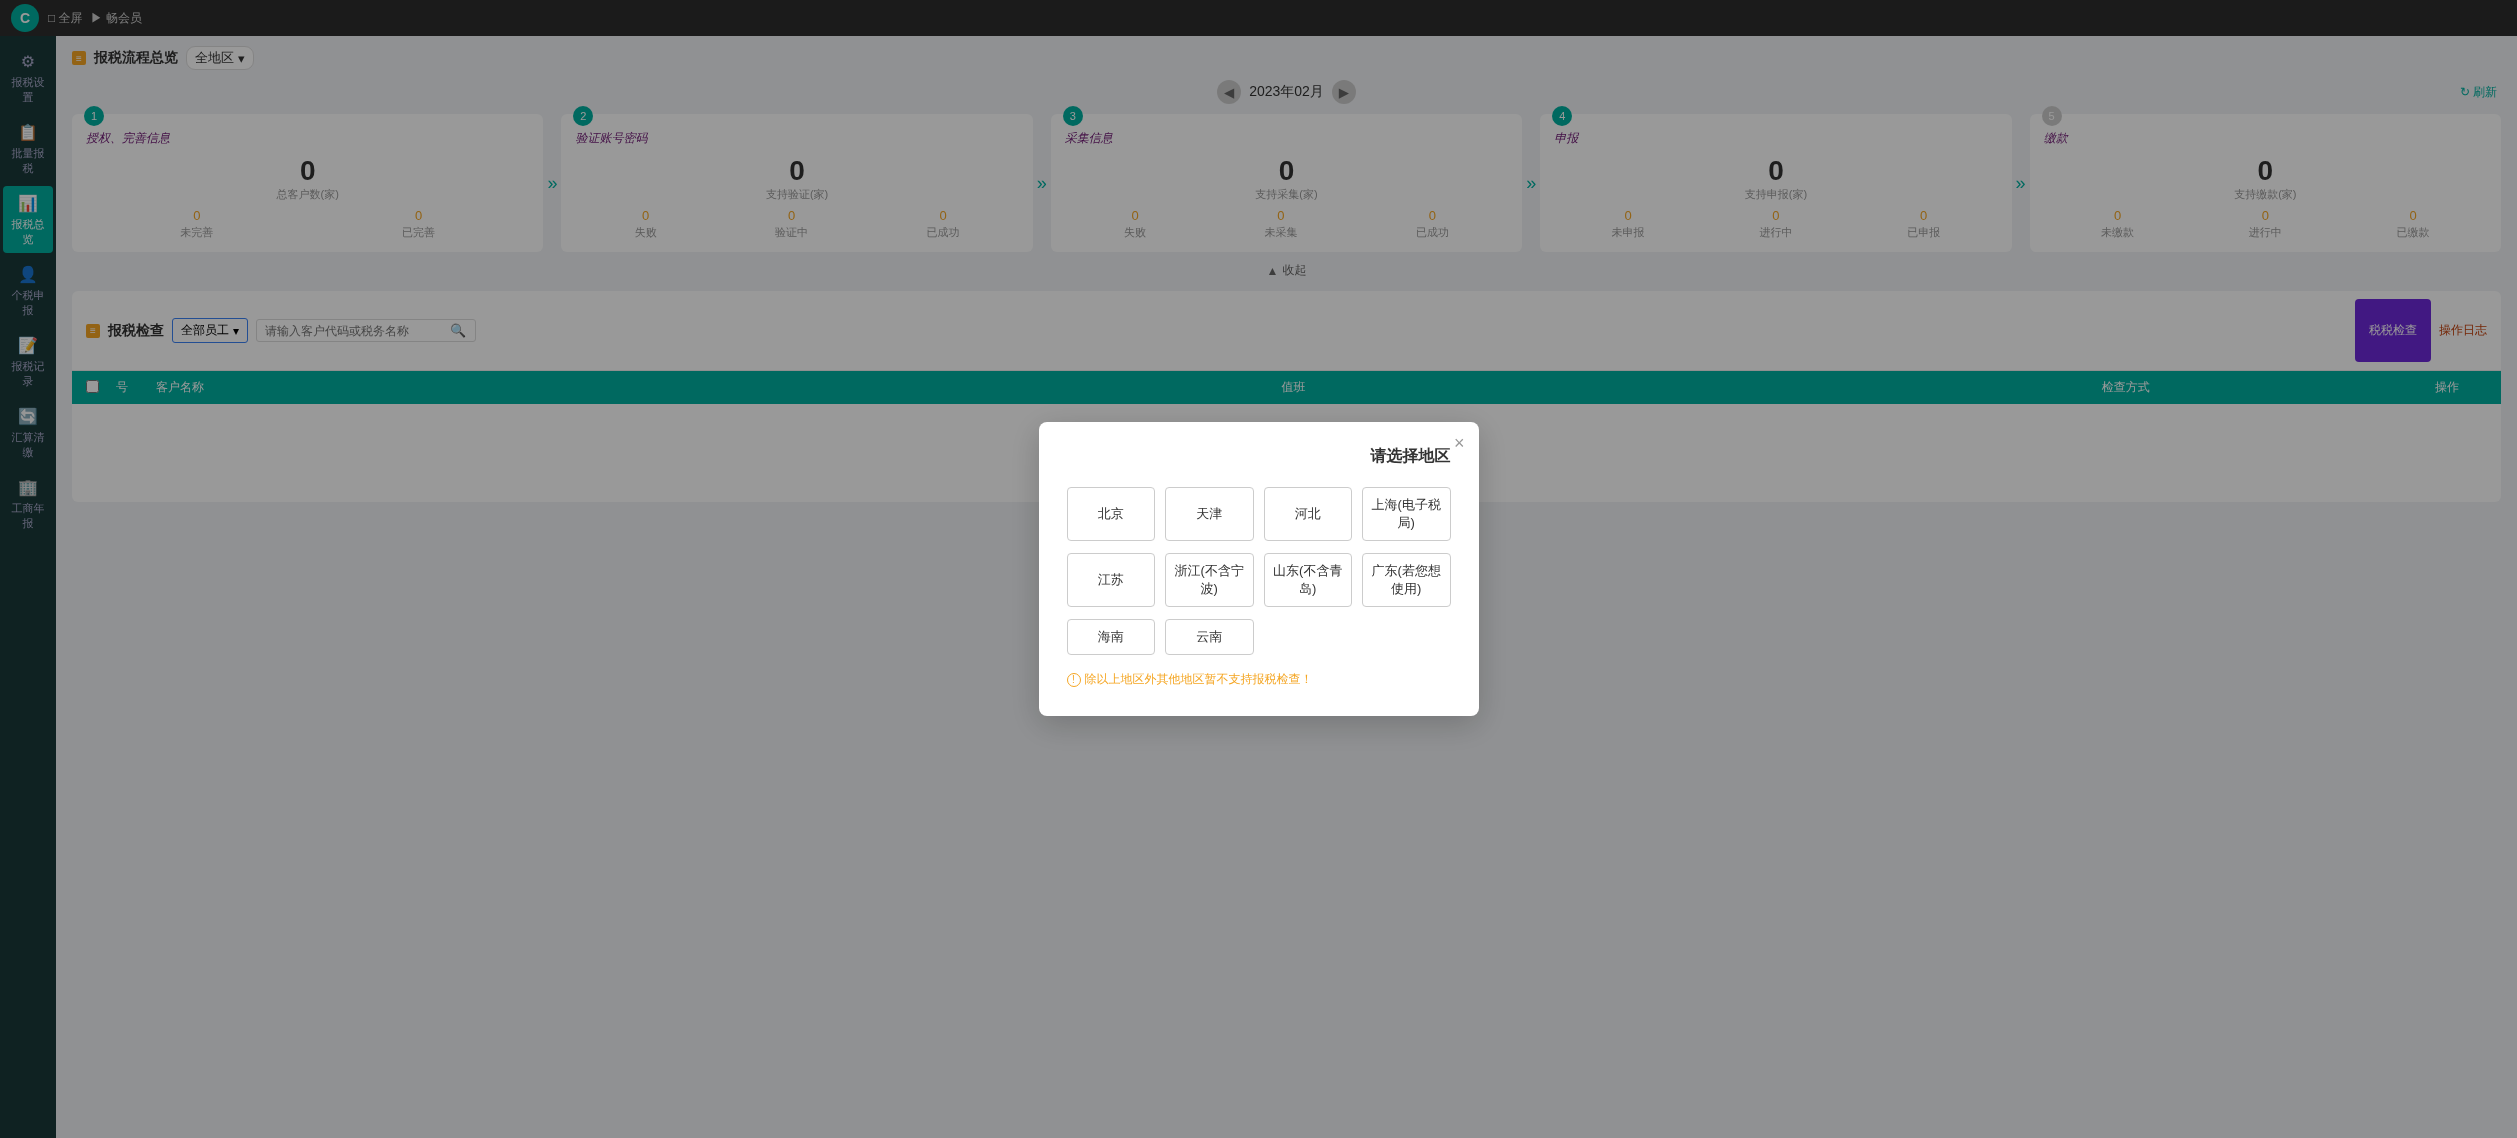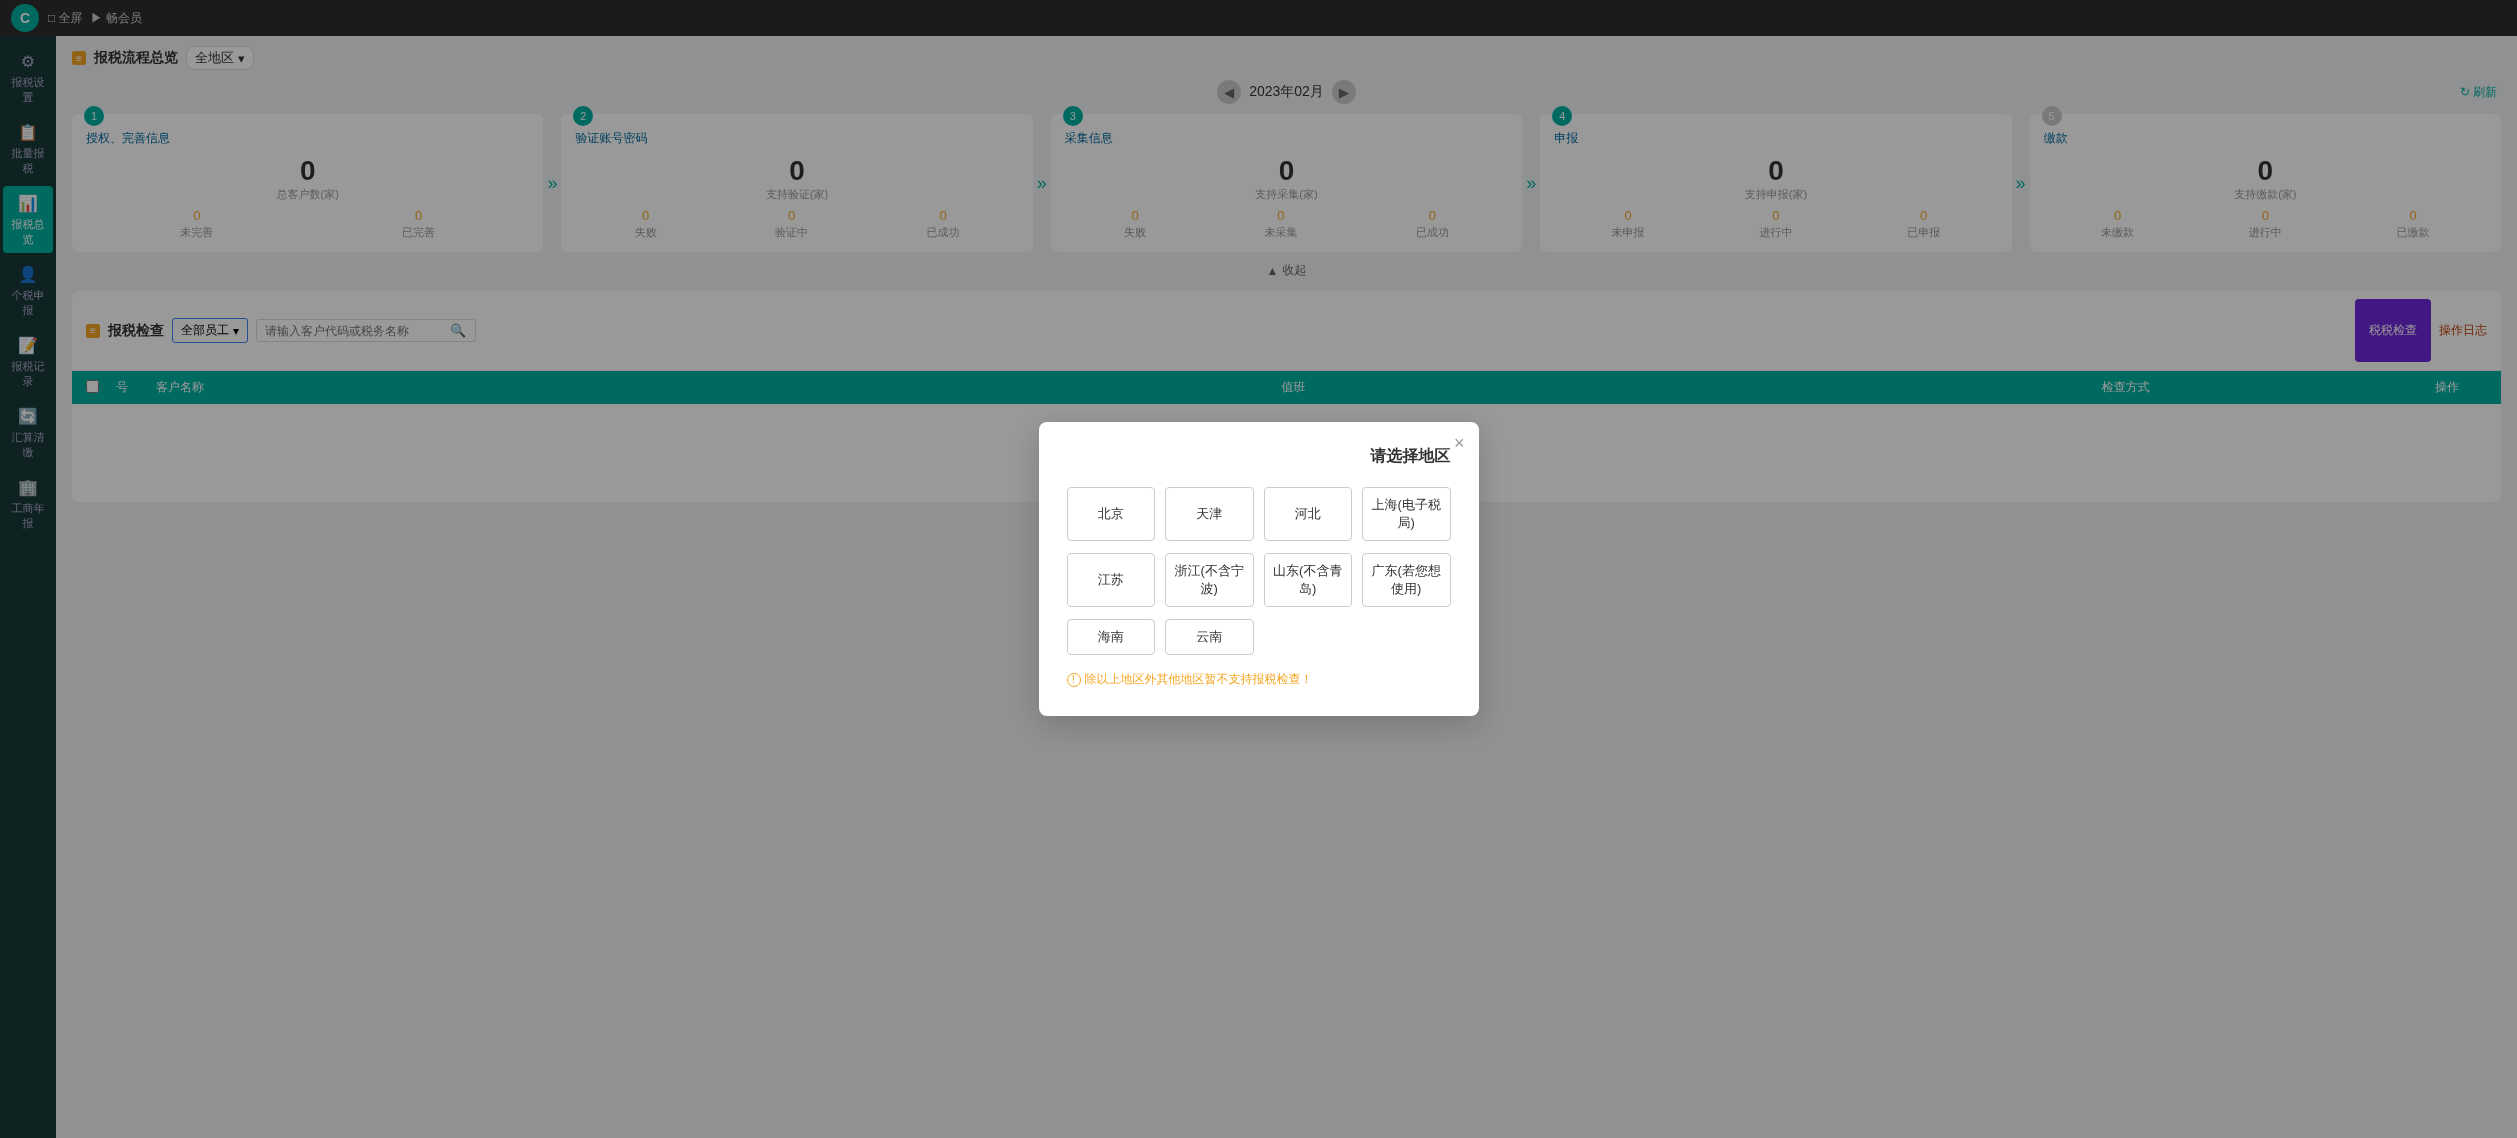--- a/index.html
+++ b/index.html
@@ -196,21 +196,21 @@
       width: 20px; height: 20px;
       background: #00b0a0;
       border-radius: 50%;
       color: #fff;
       font-size: 11px;
       display: flex;
       align-items: center;
       justify-content: center;
     }
     .card-step.step5 { background: #ccc; }
-    .card-title { font-size: 12px; color: #0369a1; margin-bottom: 8px; margin-top: 4px; }
+    .card-title { font-size: 12px; color: #701a75; margin-bottom: 8px; margin-top: 4px; font-style: italic; }
     .card-big-num { font-size: 28px; font-weight: bold; color: #333; text-align: center; }
     .card-sub-label { font-size: 11px; color: #999; text-align: center; margin-bottom: 6px; }
     .card-sub-row {
       display: flex;
       justify-content: space-around;
       font-size: 11px;
       color: #f5a623;
     }
     .card-sub-row span { display: flex; flex-direction: column; align-items: center; gap: 2px; }
     .card-sub-row .num { font-size: 13px; }

